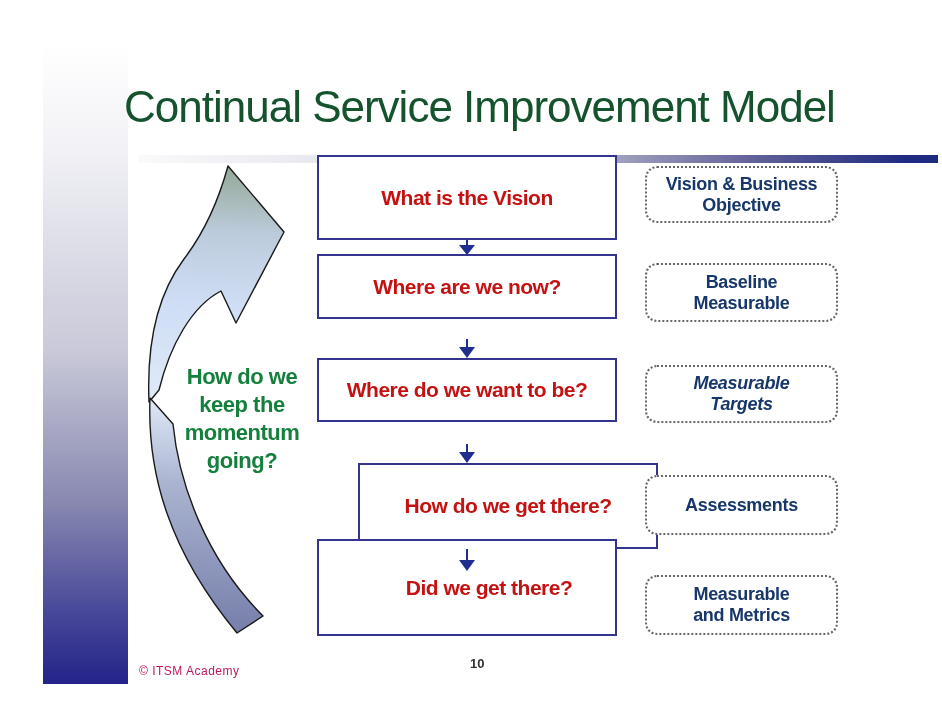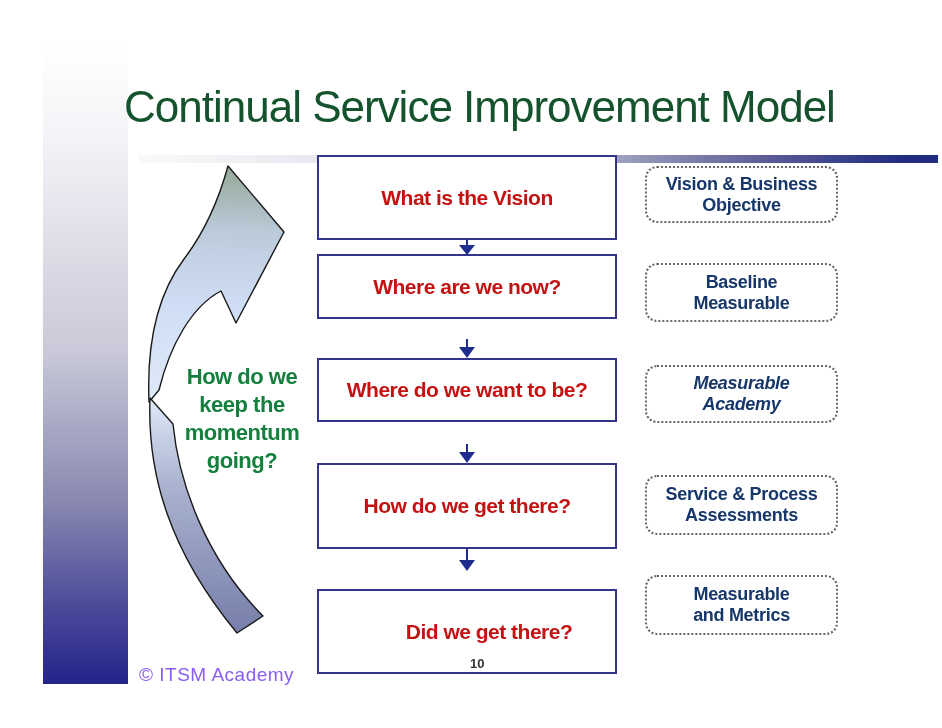--- a/index.html
+++ b/index.html
@@ -41,21 +41,21 @@
     color:#17376b;font-weight:bold;font-size:18px;line-height:21px;
     letter-spacing:-0.3px;text-align:center;display:block;white-space:nowrap;
   }
   
   .momentum{
     left:160px;top:363px;width:164px;
     color:#15803d;font-weight:bold;font-size:22px;line-height:28px;
     text-align:center;letter-spacing:-0.5px;
   }
   .footer{
-    left:139px;top:664px;color:#8b5cf6;font-size:19px;letter-spacing:0.5px;
+    left:139px;top:664px;color:#be185d;font-size:12px;letter-spacing:0.5px;
   }
   .page-num{
     left:470px;top:656px;color:#333333;font-size:13px;font-weight:bold;
   }
   svg{display:block;}
 </style>
 </head>
 <body>
 
 <div class="abs left-band"></div>
@@ -98,24 +98,24 @@
 
 <div class="abs flow-box" style="top:155px;height:85px;">
   <span>What is the Vision</span>
 </div>
 <div class="abs flow-box" style="top:254px;height:65px;">
   <span>Where are we now?</span>
 </div>
 <div class="abs flow-box" style="top:358px;height:64px;">
   <span>Where do we want to be?</span>
 </div>
-<div class="abs flow-box" style="top:463px;height:86px;">
+<div class="abs flow-box" style="top:463px;height:86px;margin-left:41px;">
   <span>How do we get there?</span>
 </div>
-<div class="abs flow-box" style="top:589px;height:85px;padding-left:44px;">
+<div class="abs flow-box" style="top:539px;height:97px;padding-left:44px;">
   <span>Did we get there?</span>
 </div>
 
 <div class="abs" style="left:456px;top:240px;">
   <svg width="22" height="15">
       <line x1="11" y1="0" x2="11" y2="6" stroke="#1f2d8f" stroke-width="2"></line>
       <polygon points="3,5 19,5 11,15" fill="#1f2d8f"></polygon>
     </svg>
 </div>
 <div class="abs" style="left:456px;top:339px;">
@@ -140,24 +140,23 @@
 <div class="abs outcome" style="top:166px;height:57px;">
   <span>Vision &amp; Business</span>
   <span>Objective</span>
 </div>
 <div class="abs outcome" style="top:263px;height:59px;">
   <span>Baseline</span>
   <span>Measurable</span>
 </div>
 <div class="abs outcome" style="top:365px;height:58px;font-style:italic;">
   <span>Measurable</span>
-  <span>Academy</span>
+  <span>Targets</span>
 </div>
 <div class="abs outcome" style="top:475px;height:60px;">
-  <span>Service &amp; Process</span>
   <span>Assessments</span>
 </div>
 <div class="abs outcome" style="top:575px;height:60px;">
   <span>Measurable</span>
   <span>and Metrics</span>
 </div>
 
 <div class="abs footer">©  ITSM Academy</div>
 <div class="abs page-num">10</div>
 

